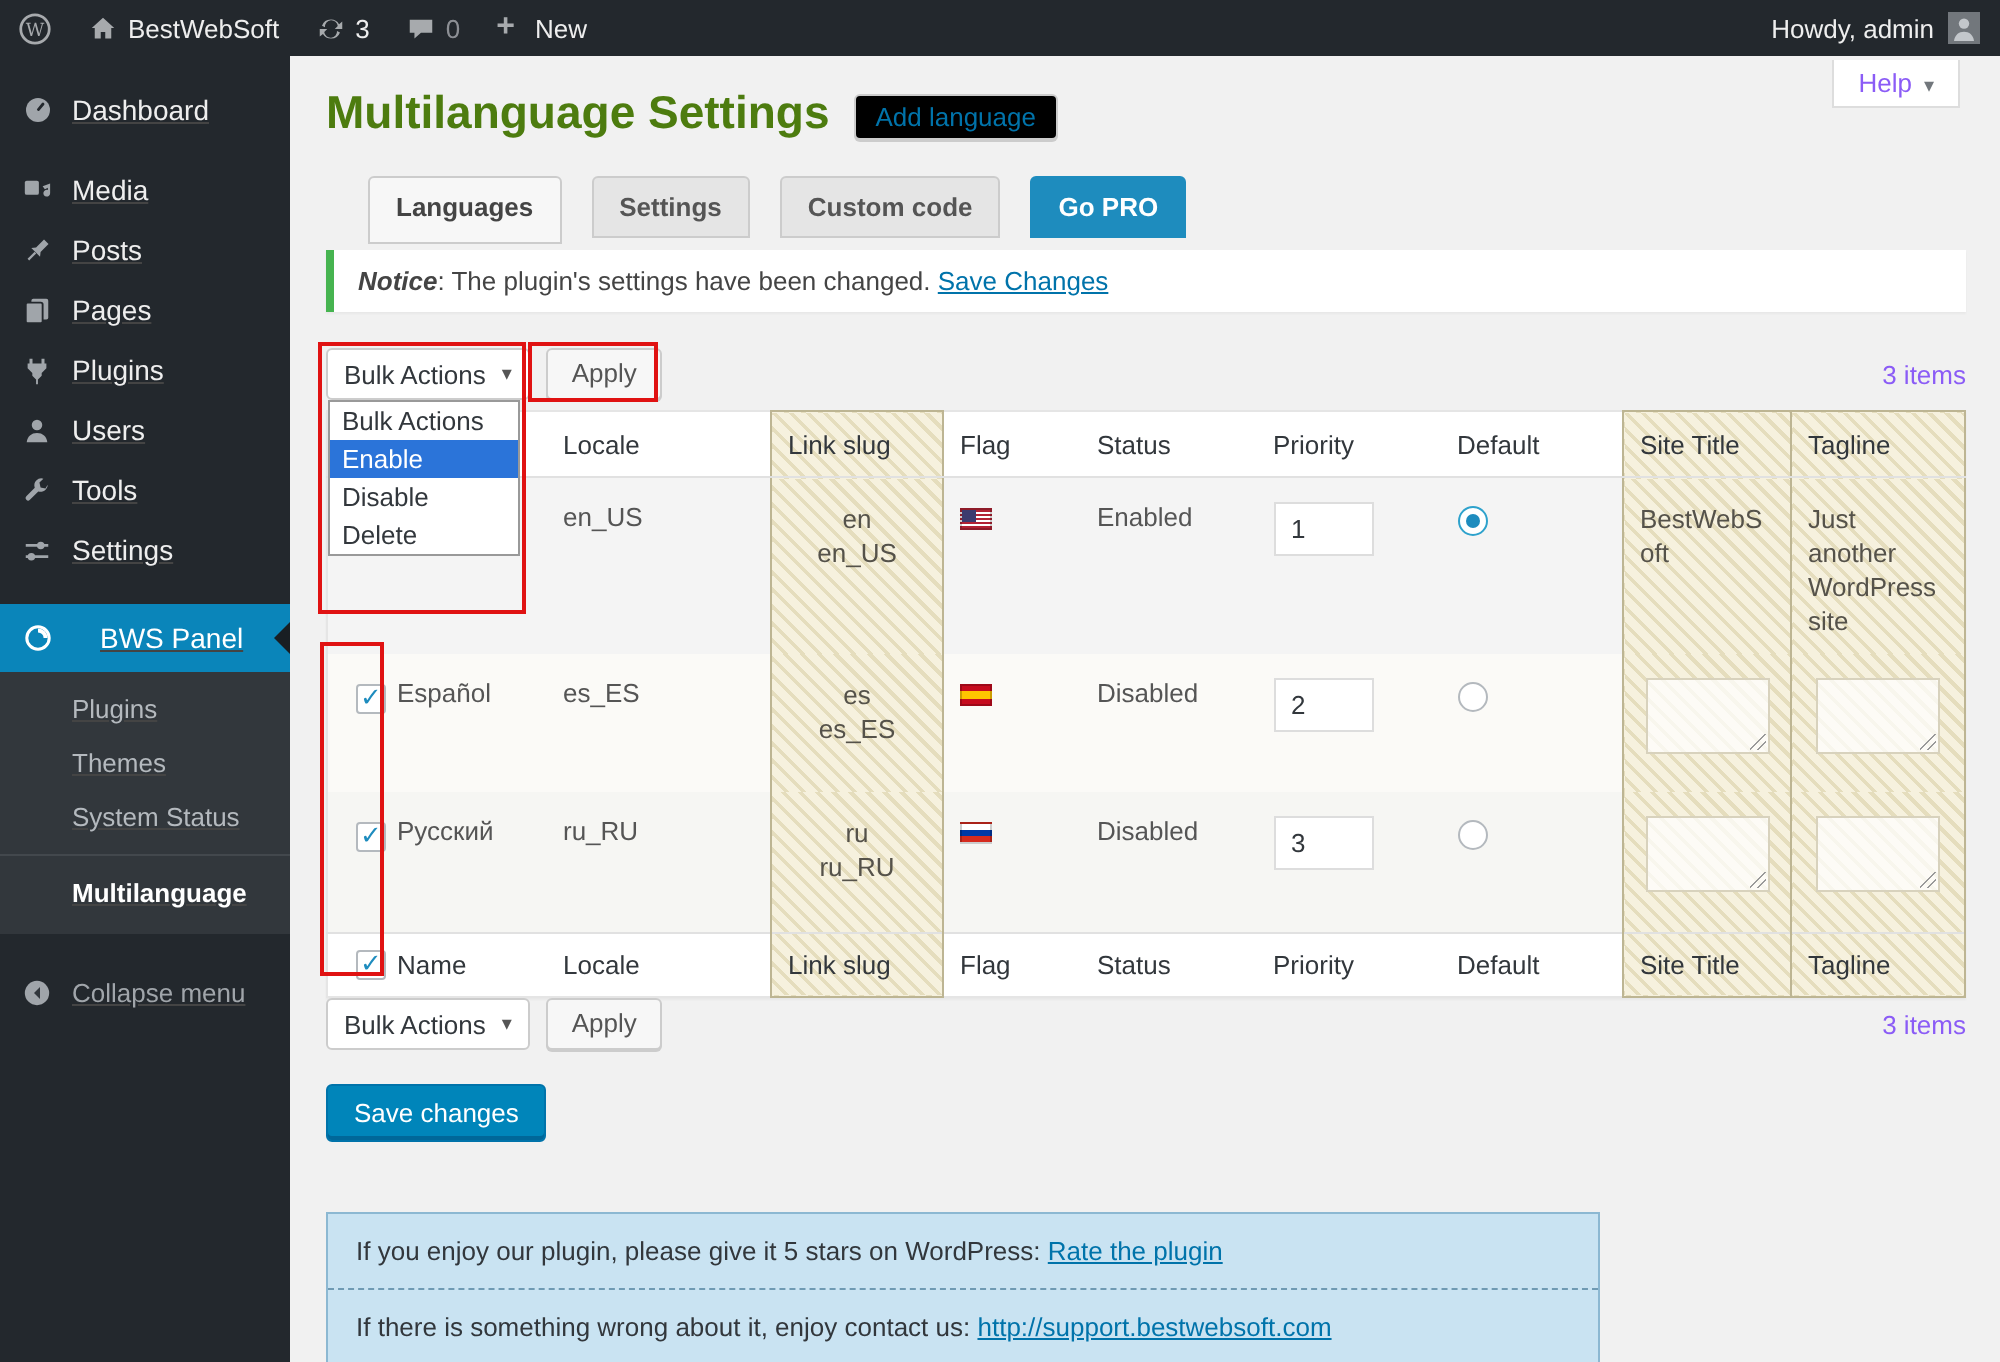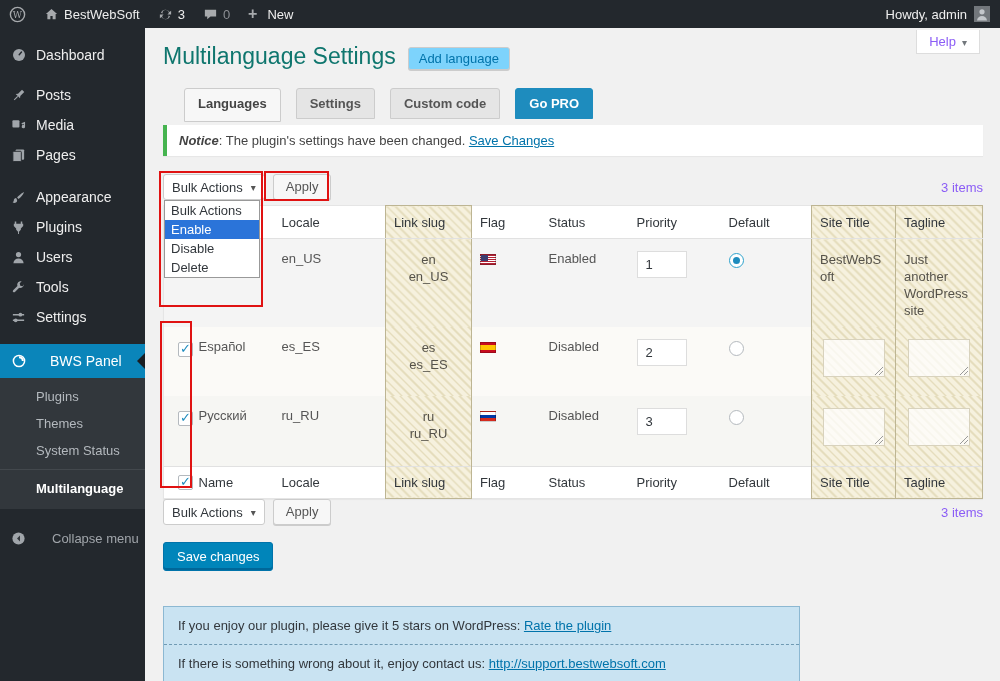--- a/index.html
+++ b/index.html
@@ -12,43 +12,43 @@
   .ab-left { display:flex; align-items:center; height:28px; }
   .ab-item { display:flex; align-items:center; gap:5px; padding:0 9px; height:28px; color:#eeeeee; font-size:13px; cursor:pointer; }
   .ab-item svg { display:block; }
   .ab-dim { color:#8c8f94; }
   .ab-site span { font-weight:400; }
   .ab-new::before { content:"+"; font-size:16px; font-weight:bold; color:#a7aaad; margin-right:5px; line-height:1; }
   .ab-right { display:flex; align-items:center; padding-right:10px; gap:7px; color:#eeeeee; }
   .avatar { width:16px; height:16px; background:#72777c; display:inline-block; overflow:hidden; }
 
   
-  .sidebar { position:absolute; top:28px; left:0; width:145px; bottom:0; background:#23282d; z-index:50; }
+  .sidebar { position:absolute; top:28px; left:0; width:145px; bottom:0; background:#23282d; z-index:50;text-decoration:underline; }
   .menu { list-style:none; padding-top:10px; }
   .menu li { display:flex; align-items:center; gap:9px; height:30px; padding-left:10px; font-size:14px; color:#eeeeee; cursor:pointer; }
   .menu li.first { height:34px; margin-bottom:8px; }
   .menu li.gap { margin-top:12px; }
   .mi { width:17px; height:17px; display:flex; align-items:center; justify-content:center; flex:0 0 17px; }
   .bws { position:relative; display:flex; align-items:center; gap:23px; height:34px; margin-top:12px; padding-left:10px; background:#0a85ba; color:#fff; font-size:14px; cursor:pointer; }
   .bws::after { content:""; position:absolute; right:0; top:50%; margin-top:-8px; border:8px solid transparent; border-right:8px solid #191e23; }
   .submenu { background:#32373c; padding:5px 0 7px; }
   .submenu .sub { display:block; padding:6px 0 6px 36px; font-size:13px; color:#b4b9be; cursor:pointer; }
   .submenu-sep { border-top:1px solid #43484d; margin:5px 0; }
   .submenu .current { color:#ffffff; font-weight:bold; }
-  .collapse { display:flex; align-items:center; gap:25px; padding-left:10px; height:30px; margin-top:14px; color:#a0a5aa; font-size:13px; cursor:pointer; }
+  .collapse { display:flex; align-items:center; gap:9px; padding-left:10px; height:30px; margin-top:14px; color:#a0a5aa; font-size:13px; cursor:pointer; }
 
   
   .content { position:absolute; left:145px; top:28px; right:0; bottom:0; background:#f1f1f1; }
 
   .help-btn { position:absolute; top:2px; right:20px; background:#ffffff; border:1px solid #dddddd; border-top:none; color:#8b5cf6; font-size:13px; padding:4px 12px; cursor:pointer; }
   .help-btn::after { content:"▾"; margin-left:6px; font-size:10px; color:#72777c; }
 
   .title-row { position:absolute; left:18px; top:14px; display:flex; align-items:center; }
-  h1 { font-size:23px; font-weight:400; color:#0f766e; line-height:29px; }
-  .add-lang { margin-left:12px; background:#7dd3fc; border:1px solid #cccccc; border-radius:3px; color:#0073aa; font-size:13px; padding:3px 10px; position:relative; top:2px; box-shadow:0 1px 0 #cccccc; }
+  h1 { font-size:23px; font-weight:700; color:#4d7c0f; line-height:29px; }
+  .add-lang { margin-left:12px; background:#000000; border:1px solid #cccccc; border-radius:3px; color:#0073aa; font-size:13px; padding:3px 10px; position:relative; top:2px; box-shadow:0 1px 0 #cccccc; }
 
   .tabs { position:absolute; left:18px; top:60px; display:flex; gap:15px; align-items:flex-start;padding-left:21px; }
   .tab { border:1px solid #cccccc; background:#e5e5e5; color:#555; font-size:13px; font-weight:bold; padding:7px 13px; border-radius:3px 3px 0 0; }
   .tab.active { background:#f7f7f7; color:#444; padding-bottom:10px; margin-bottom:-3px; }
   .tab.pro { background:#1e8cbe; border-color:#1e8cbe; color:#ffffff; }
 
   .notice { position:absolute; left:18px; width:820px; top:97px; background:#ffffff; border-left:4px solid #46b450; box-shadow:0 1px 1px rgba(0,0,0,.04); padding:8px 12px; font-size:13px; color:#444; }
   .notice b { font-weight:bold;font-style:italic; }
   .link { color:#0073aa; text-decoration:underline; }
 
@@ -155,54 +155,46 @@
       <span class="mi">
           <svg width="16" height="16" viewBox="0 0 16 16">
             <circle cx="8" cy="8" r="6" fill="#a0a5aa"></circle>
             <rect x="7.3" y="3.4" width="1.4" height="5" rx=".7" fill="#23282d" transform="rotate(40 8 8)"></rect>
           </svg>
         </span>
       <span>Dashboard</span>
     </li>
     <li>
       <span class="mi">
+          <svg width="15" height="15" viewBox="0 0 16 16" fill="#a0a5aa">
+            <rect x="1.5" y="2.5" width="7.5" height="7.5" rx="1"></rect>
+            <path d="M11 5.5 15 4v5.2a1.8 1.8 0 1 1-1.2-1.7V6.3L12.2 7Z"></path>
+          </svg>
+        </span>
+      <span>Media</span>
+    </li>
+    <li>
+      <span class="mi">
           <svg width="15" height="15" viewBox="0 0 16 16">
             <g fill="#a0a5aa" transform="rotate(45 8 8)">
               <path d="M6.3 1h3.4v6l1.6 2H4.7l1.6-2Z"></path>
               <rect x="7.4" y="9.2" width="1.2" height="5.3"></rect>
             </g>
           </svg>
         </span>
       <span>Posts</span>
     </li>
     <li>
       <span class="mi">
           <svg width="15" height="15" viewBox="0 0 16 16" fill="#a0a5aa">
-            <rect x="1.5" y="2.5" width="7.5" height="7.5" rx="1"></rect>
-            <path d="M11 5.5 15 4v5.2a1.8 1.8 0 1 1-1.2-1.7V6.3L12.2 7Z"></path>
-          </svg>
-        </span>
-      <span>Media</span>
-    </li>
-    <li>
-      <span class="mi">
-          <svg width="15" height="15" viewBox="0 0 16 16" fill="#a0a5aa">
             <rect x="5" y="1.5" width="9" height="11" rx="1"></rect>
             <rect x="2" y="3.5" width="9" height="11" rx="1" stroke="#23282d" stroke-width="1"></rect>
           </svg>
         </span>
       <span>Pages</span>
-    </li>
-    <li class="gap">
-      <span class="mi">
-          <svg width="15" height="15" viewBox="0 0 16 16">
-            <path fill="#a0a5aa" d="M14 2c-2.5 1-6.5 4.5-7.5 6L8 9.5C9.5 8.5 13 5 14 2ZM5.5 8.5C4 8.5 3 9.5 3 11.2c0 .9-.6 1.5-1.3 1.8 1 .8 2.4 1 3.5.4 1.3-.7 1.7-2.3 1-3.4Z"></path>
-          </svg>
-        </span>
-      <span>Appearance</span>
     </li>
     <li>
       <span class="mi">
           <svg width="15" height="15" viewBox="0 0 16 16">
             <path fill="#a0a5aa" d="M4 1.5h1.6V4h4.8V1.5H12V4h1v2.5L10.5 9v1.5l-2 2V15h-1v-2.5l-2-2V9L3 6.5V4h1Z"></path>
           </svg>
         </span>
       <span>Plugins</span>
     </li>
     <li>

